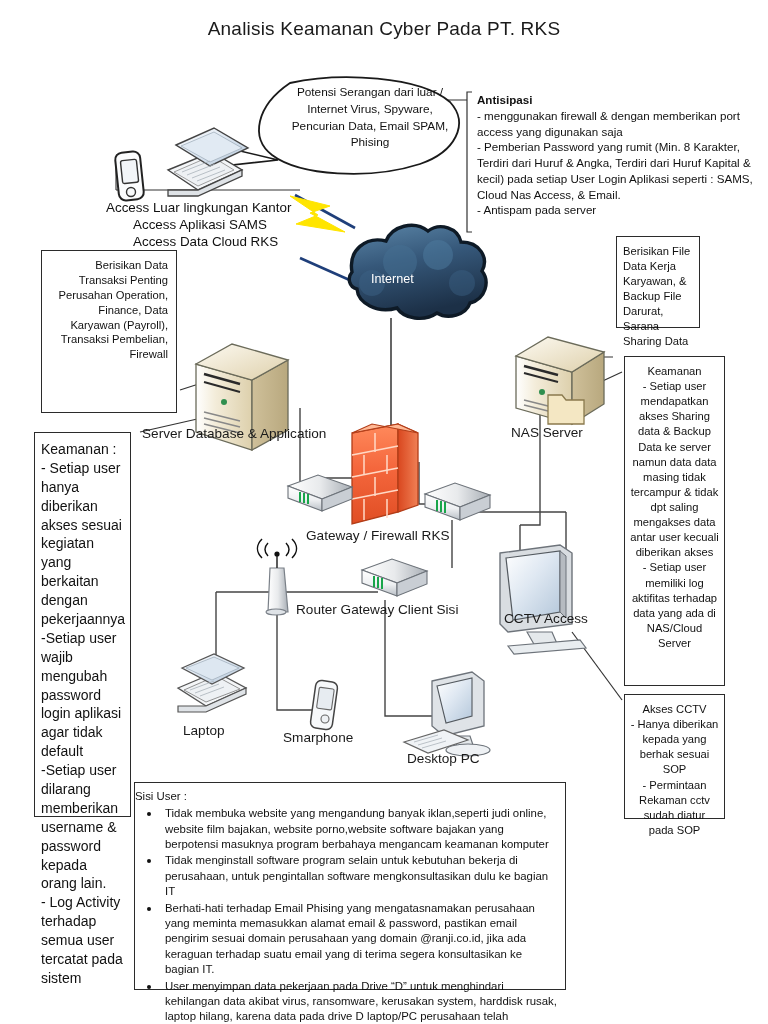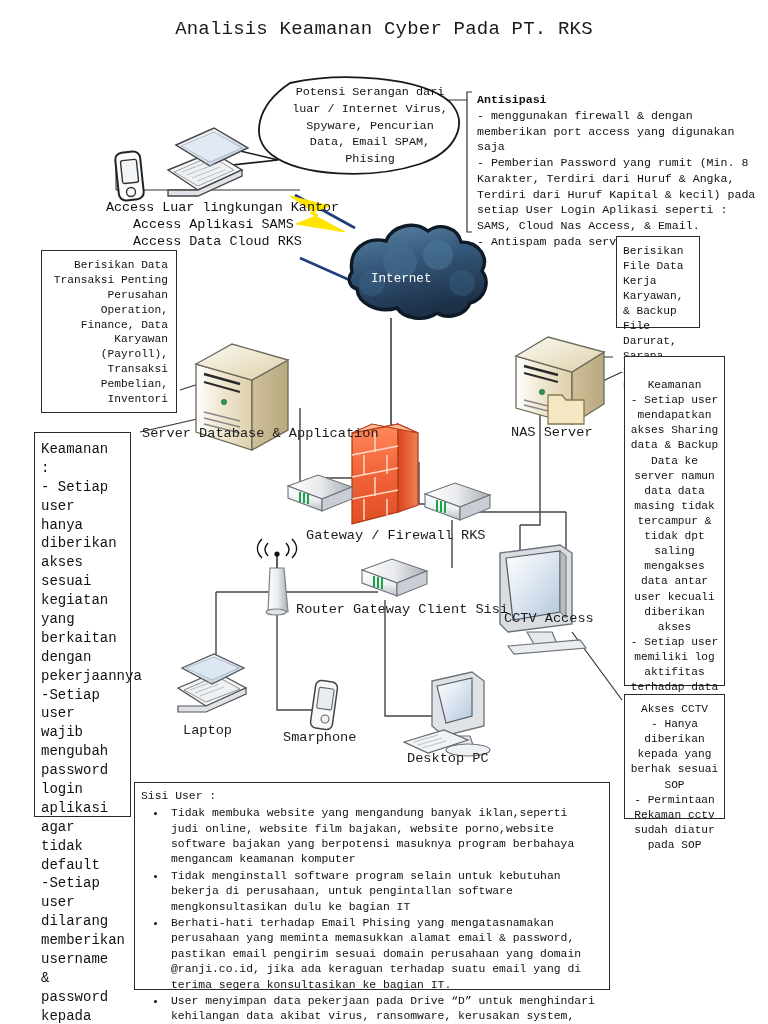--- a/index.html
+++ b/index.html
@@ -7,21 +7,21 @@
     margin: 0; padding: 0;
     background: #ffffff;
   }
   body {
     width: 768px; height: 1024px;
     position: relative;
     font-family: "Liberation Sans", sans-serif;
     color: #000000;
     overflow: hidden;
   }
-  #stage { position: absolute; inset: 0; font-family: Liberation Mono, monospace; }
+  #stage { position: absolute; inset: 0; }
 
   .abs { position: absolute; }
 
   
   #page-title {
     left: 0; top: 18px; width: 768px;
     text-align: center;
     font-size: 19px;
     color: #1a1a1a;
     letter-spacing: .2px;
@@ -336,31 +336,31 @@
     <div style="font-weight:bold;">Antisipasi</div>
     <div style="white-space:pre-line;">- menggunakan firewall &amp; dengan memberikan port  access yang digunakan saja
 - Pemberian Password yang rumit (Min. 8 Karakter, Terdiri dari Huruf &amp; Angka, Terdiri dari  Huruf Kapital &amp; kecil)  pada setiap User Login Aplikasi seperti : SAMS, Cloud Nas Access, &amp; Email.
 - Antispam pada server</div>
   </div>
 
   <div class="abs accessline" style="left:106px; top:200px;">Access Luar lingkungan Kantor</div>
   <div class="abs accessline" style="left:133px; top:217px;">Access Aplikasi SAMS</div>
   <div class="abs accessline" style="left:133px; top:234px;">Access Data Cloud RKS</div>
 
-  <div class="abs tbox ta-right" style="left:41px; top:250px; width:136px; height:163px; font-size:11.2px; line-height:1.33; padding:7px 8px;">Berisikan Data Transaksi Penting Perusahan Operation, Finance, Data Karyawan (Payroll), Transaksi Pembelian, Inventori</div>
+  <div class="abs tbox ta-right" style="left:41px; top:250px; width:136px; height:163px; font-size:11.2px; line-height:1.33; padding:7px 8px;">Berisikan Data Transaksi Penting Perusahan Operation, Finance, Data Karyawan (Payroll), Transaksi Pembelian, Firewall</div>
 
   <div class="abs tbox ta-left" style="left:34px; top:432px; width:97px; height:385px; white-space:pre-line; font-size:14px; line-height:1.35; padding:7px 6px;">Keamanan :
 - Setiap user hanya diberikan akses sesuai kegiatan yang berkaitan dengan pekerjaannya
 -Setiap user wajib mengubah password login aplikasi agar tidak default
 -Setiap user dilarang memberikan username &amp; password kepada orang lain.
 - Log Activity terhadap semua user tercatat pada sistem</div>
 
   <div class="abs tbox ta-left" style="left:616px; top:236px; width:84px; height:92px; font-size:11.2px; line-height:1.34; padding:7px 6px;">Berisikan File Data Kerja Karyawan, &amp; Backup File Darurat, Sarana Sharing Data</div>
 
-  <div class="abs tbox ta-center" style="left:624px; top:356px; width:101px; height:330px; white-space:pre-line; font-size:11.2px; line-height:1.35; padding:21px 5px;">Keamanan
+  <div class="abs tbox ta-center" style="left:624px; top:356px; width:101px; height:330px; white-space:pre-line; font-size:11.2px; line-height:1.35; padding:7px 5px;">Keamanan
 - Setiap user mendapatkan akses Sharing data &amp; Backup Data ke server namun data data masing tidak tercampur &amp; tidak dpt saling mengakses data antar user kecuali diberikan akses
 - Setiap user memiliki log aktifitas terhadap data yang ada di NAS/Cloud Server</div>
 
   <div class="abs tbox ta-center" style="left:624px; top:694px; width:101px; height:125px; white-space:pre-line; font-size:11.2px; line-height:1.35; padding:7px 5px;">Akses CCTV
 - Hanya diberikan kepada yang berhak sesuai SOP
 - Permintaan Rekaman cctv sudah diatur pada SOP</div>
 
   <div class="abs dlabel" style="left:371px; top:272px; color:#ffffff; font-size:12.6px;">Internet</div>
 
   <div class="abs dlabel big" style="left:142px; top:426px;">Server Database &amp; Application</div>
@@ -372,21 +372,21 @@
   <div class="abs dlabel big" style="left:296px; top:602px;">Router Gateway Client Sisi</div>
 
   <div class="abs dlabel big" style="left:504px; top:611px;">CCTV Access</div>
 
   <div class="abs dlabel big" style="left:183px; top:723px;">Laptop</div>
 
   <div class="abs dlabel big" style="left:283px; top:730px;">Smarphone</div>
 
   <div class="abs dlabel big" style="left:407px; top:751px;">Desktop PC</div>
 
-  <div class="abs tbox" id="sisi-user-box" style="left:134px; top:782px; width:476px; height:208px; font-size:11.4px; padding:6px 8px 6px 6px;">
+  <div class="abs tbox" id="sisi-user-box" style="left:134px; top:782px; width:432px; height:208px; font-size:11.4px; padding:6px 8px 6px 0;">
     <div class="su-head">Sisi User :</div>
     <ul>
       <li>Tidak membuka website yang mengandung banyak iklan,seperti judi online, website film bajakan, website porno,website software bajakan yang berpotensi masuknya program berbahaya mengancam keamanan komputer</li>
       <li>Tidak menginstall software program selain untuk kebutuhan bekerja di perusahaan, untuk pengintallan software mengkonsultasikan dulu ke bagian IT</li>
       <li>Berhati-hati terhadap Email Phising yang mengatasnamakan perusahaan yang meminta memasukkan alamat email &amp; password, pastikan email pengirim sesuai domain perusahaan yang domain @ranji.co.id, jika ada keraguan terhadap suatu email yang di terima segera konsultasikan ke bagian IT.</li>
       <li> User menyimpan data pekerjaan pada Drive “D” untuk menghindari kehilangan data akibat virus, ransomware, kerusakan system, harddisk rusak, laptop hilang, karena data pada drive D laptop/PC perusahaan telah dilakukan auto backup ke Nas Drive/Cloud</li>
     </ul>
   </div>
 
 </div>

